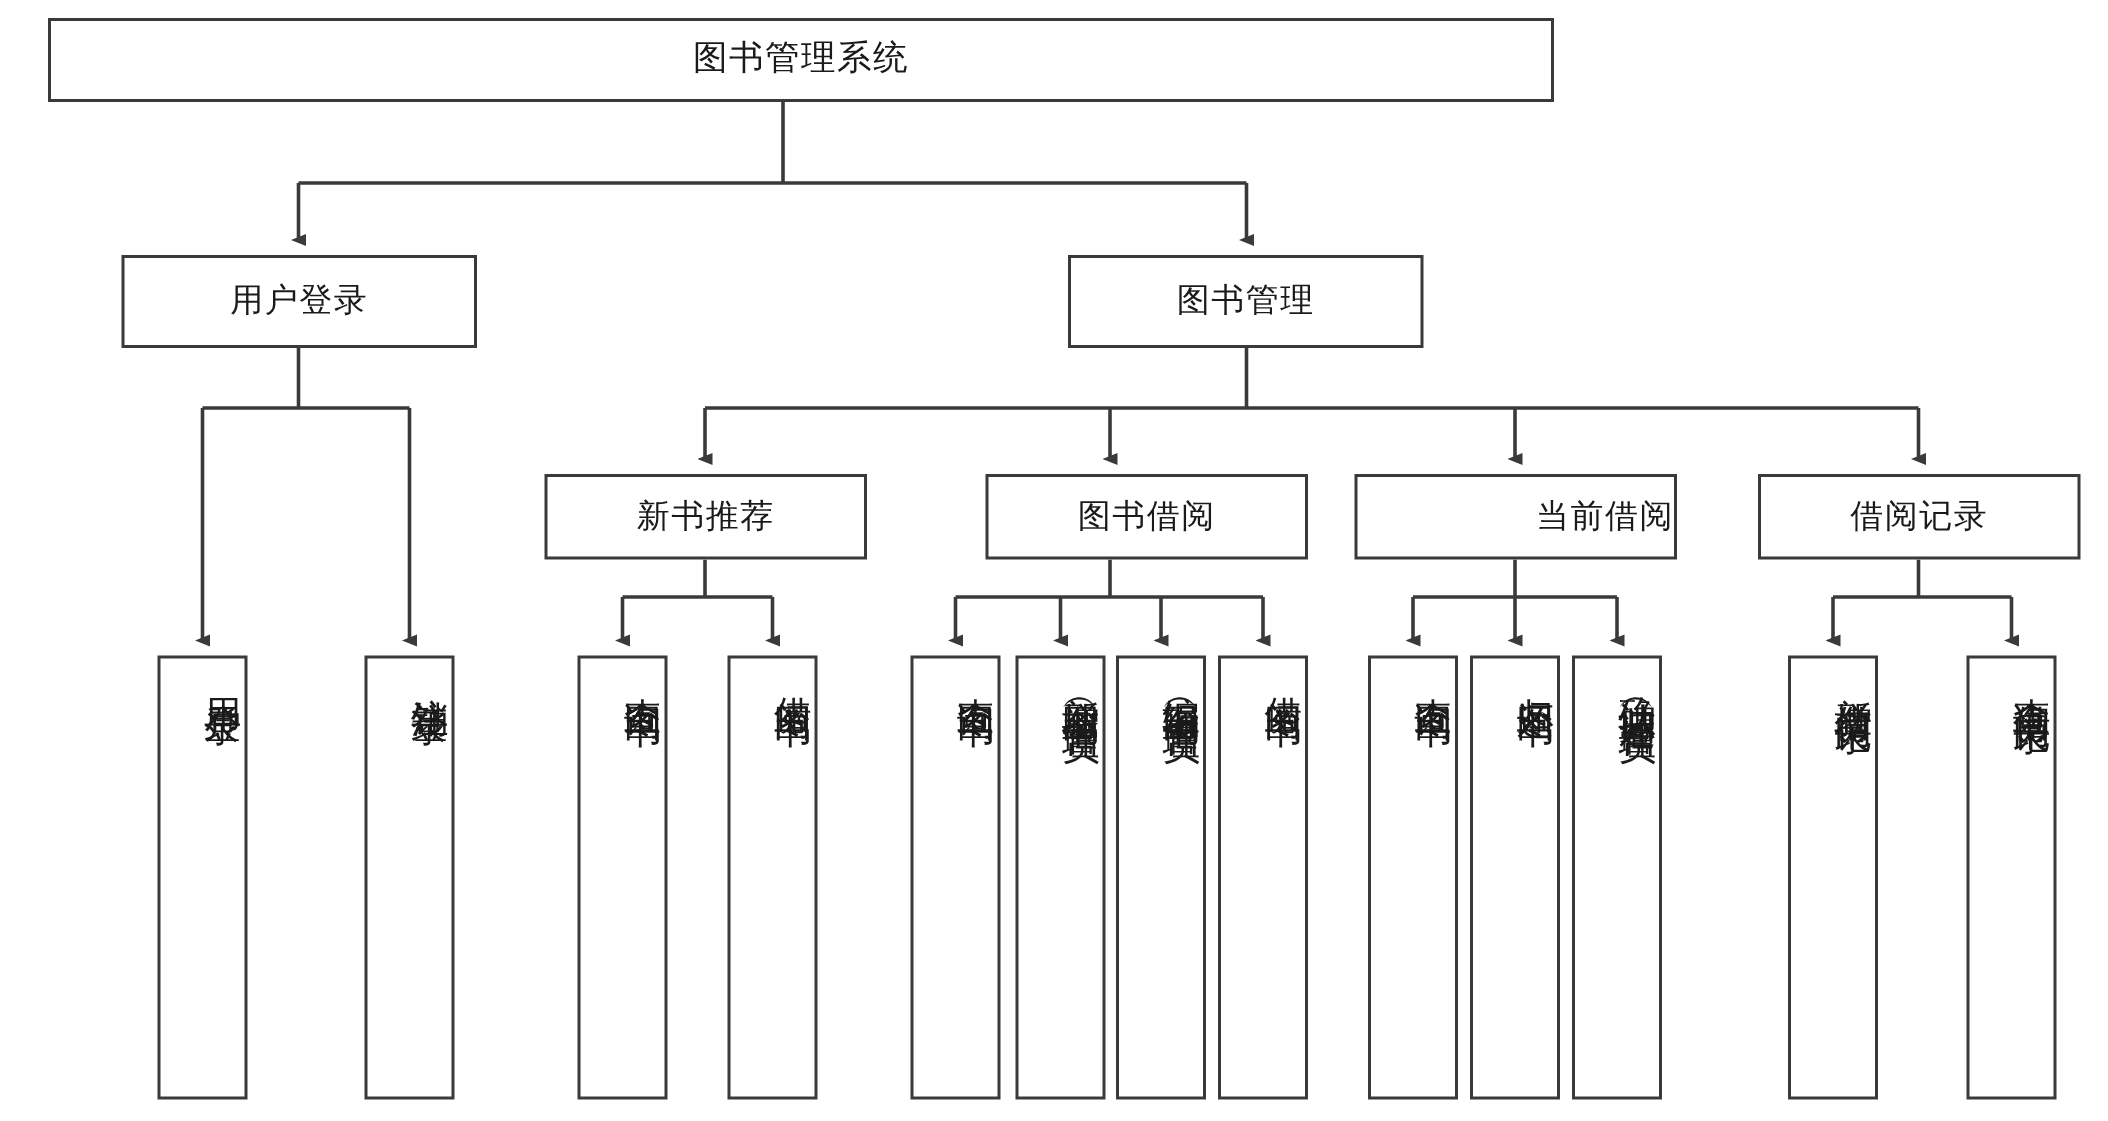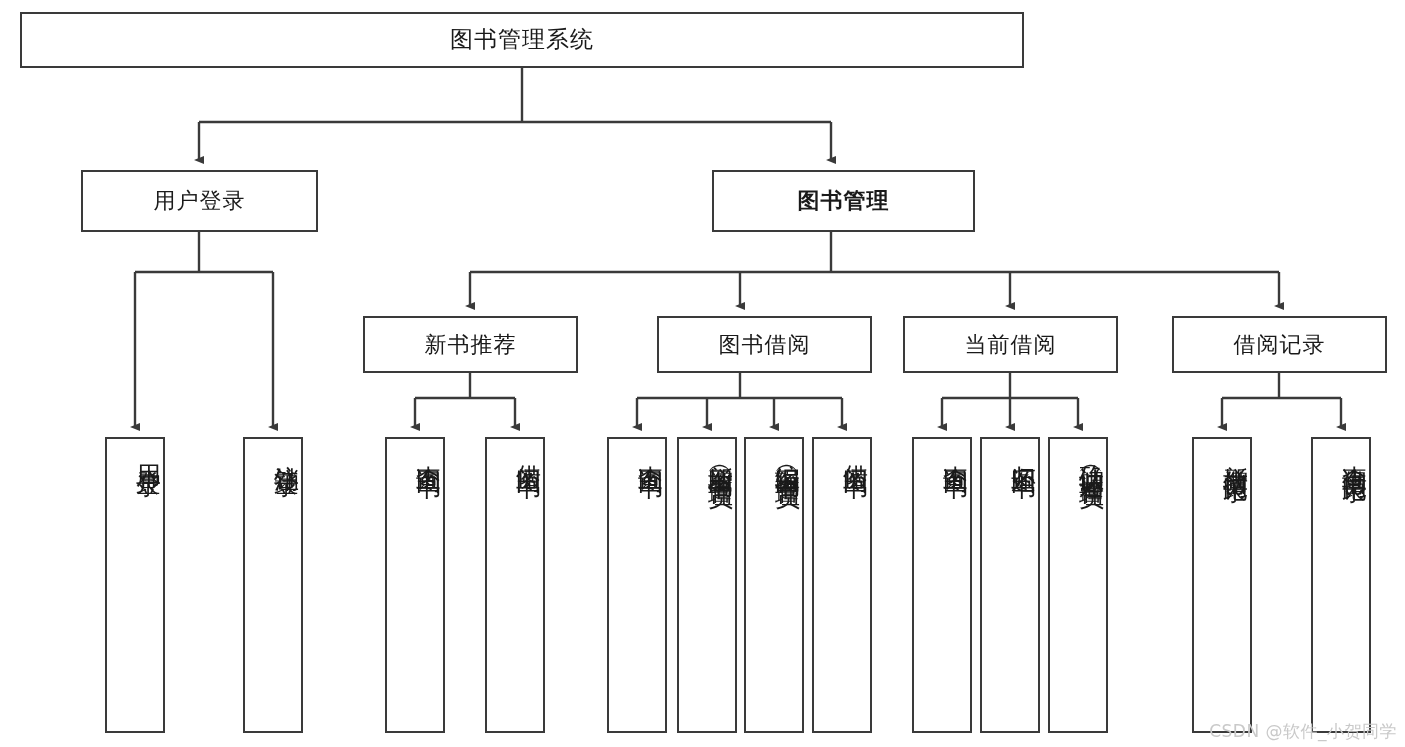--- a/index.html
+++ b/index.html
@@ -118,38 +118,38 @@
       <path d="M1010,398 L1010,427" marker-end="url(#arrow)"></path>
       <path d="M1078,398 L1078,427" marker-end="url(#arrow)"></path>
 
       <path d="M1279,373 L1279,398"></path>
       <path d="M1222,398 L1341,398"></path>
       <path d="M1222,398 L1222,427" marker-end="url(#arrow)"></path>
       <path d="M1341,398 L1341,427" marker-end="url(#arrow)"></path>
     </g>
   </svg>
 
-  <div class="node horiz root" style="left:20px; top:12px; width:1004px; height:56px;">
+  <div class="node horiz root" style="left:32px; top:12px; width:1004px; height:56px;">
     <span>图书管理系统</span>
   </div>
 
   <div class="node horiz" style="left:81px; top:170px; width:237px; height:62px;">
     <span>用户登录</span>
   </div>
-  <div class="node horiz" style="left:712px; top:170px; width:263px; height:62px;font-weight:bold;">
+  <div class="node horiz" style="left:712px; top:170px; width:237px; height:62px;">
     <span>图书管理</span>
   </div>
 
   <div class="node horiz" style="left:363px; top:316px; width:215px; height:57px;text-align:center;">
     <span>新书推荐</span>
   </div>
   <div class="node horiz" style="left:657px; top:316px; width:215px; height:57px;">
     <span>图书借阅</span>
   </div>
-  <div class="node horiz" style="left:903px; top:316px; width:215px; height:57px;">
+  <div class="node horiz" style="left:903px; top:316px; width:215px; height:57px;justify-content:flex-end;">
     <span>当前借阅</span>
   </div>
   <div class="node horiz" style="left:1172px; top:316px; width:215px; height:57px;">
     <span>借阅记录</span>
   </div>
 
   <div class="node vert" style="left:105px; top:437px; width:60px; height:296px;">
     <span class="vtext">用户登录</span>
   </div>
   <div class="node vert" style="left:243px; top:437px; width:60px; height:296px;">
@@ -186,15 +186,14 @@
     <span class="vtext">确认归还（管理员）</span>
   </div>
 
   <div class="node vert" style="left:1192px; top:437px; width:60px; height:296px;">
     <span class="vtext">新增借阅记录</span>
   </div>
   <div class="node vert" style="left:1311px; top:437px; width:60px; height:296px;">
     <span class="vtext">查询借阅记录</span>
   </div>
 
-  <div class="watermark">CSDN @软件_小贺同学</div>
 
 </div>
 
 </body></html>

